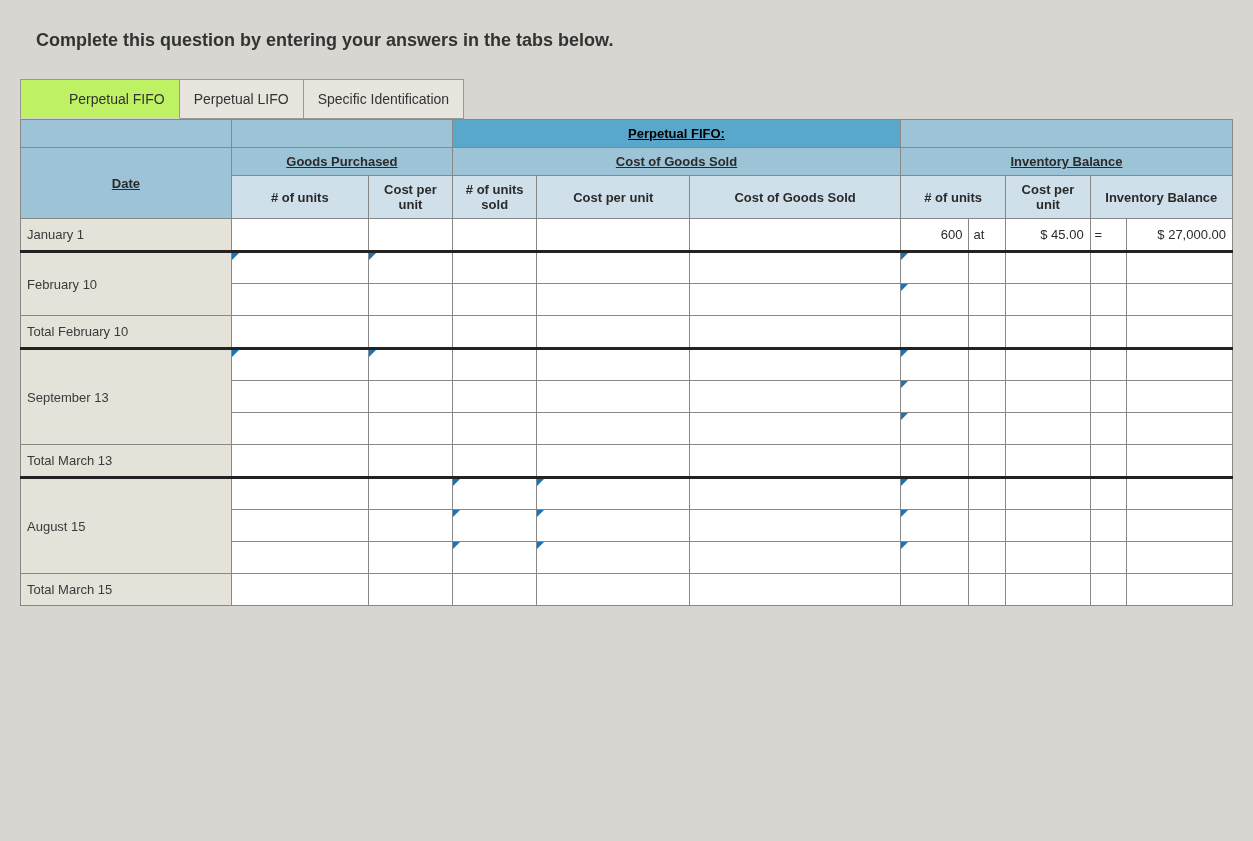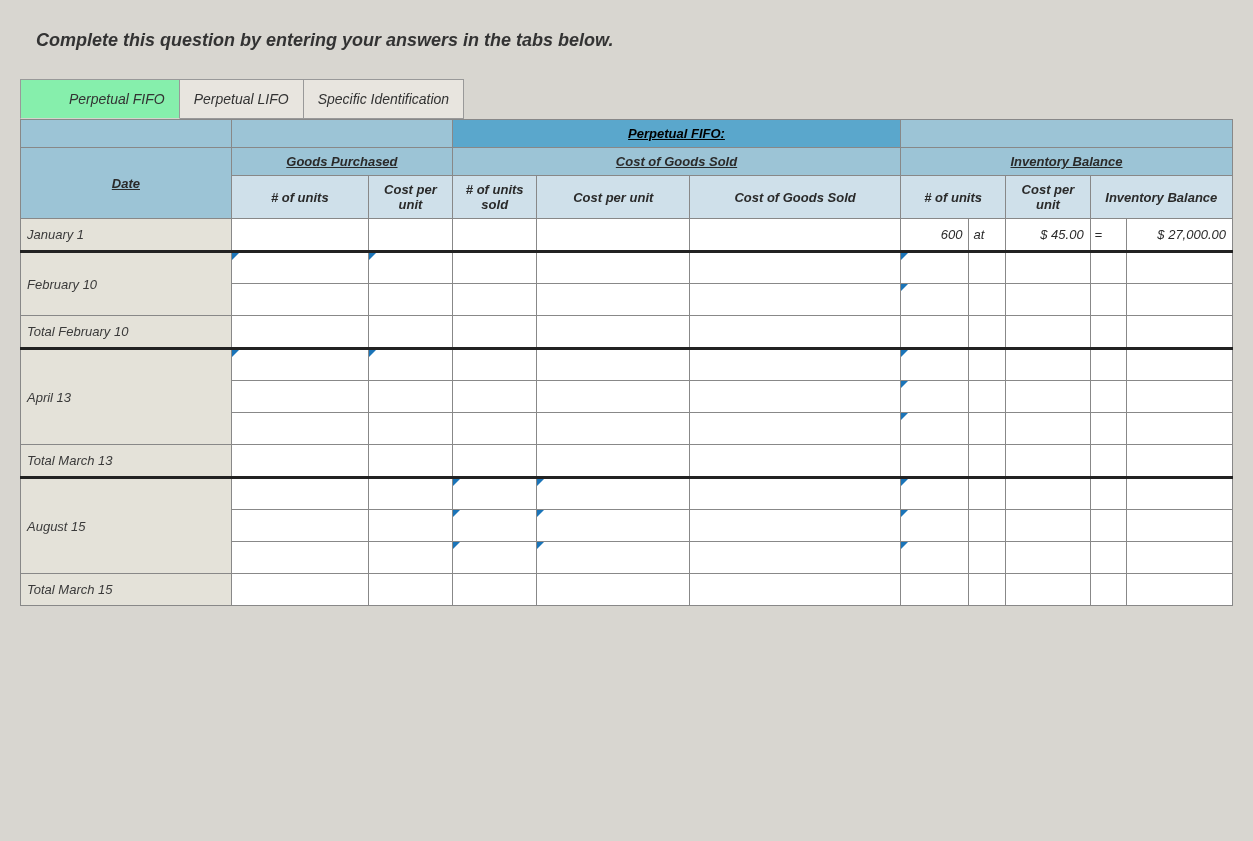--- a/index.html
+++ b/index.html
@@ -1,22 +1,22 @@
 <!DOCTYPE html>
 <html><head>
 <meta charset="utf-8">
 <style>
 * { box-sizing: border-box; margin: 0; padding: 0; }
 body { font-family: Arial, Helvetica, sans-serif; background: #d0d0cc; color: #2a2a2a; }
-.page { width: 1253px; height: 841px; background: #d8d6d0; padding: 30px 20px 0 20px; overflow: hidden; font-style: italic; }
+.page { width: 1253px; height: 841px; background: #d8d6d0; padding: 30px 20px 0 20px; overflow: hidden; }
 .instruction { font-weight: bold; font-size: 18px; color: #333; margin: 0 0 28px 16px; }
 .tabs { display: flex; gap: 0; margin-left: 0; }
 .tab { border: 1px solid #999; background: #e8e5df; padding: 10px 14px; font-size: 14px; text-align: center; line-height: 1.3; color: #333; display: flex; align-items: center; justify-content: center; min-width: 120px; cursor: pointer; }
 .tab + .tab { border-left: none; }
-.tab.active { background: #86efac; border-bottom-color: #d5d3cc; position: relative; z-index: 2; padding-left: 48px; }
+.tab.active { background: #bef264; border-bottom-color: #d5d3cc; position: relative; z-index: 2; padding-left: 48px; }
 .prompt-box { background: linear-gradient(180deg,#bcd6e2 0,#d8e4e8 30%,#e8e6df 100%); border: 1px solid #aaa; border-top: none; padding: 14px 12px; font-size: 15px; line-height: 1.5; }
 .prompt-box .line1 { color: #1a3a5a; }
 .prompt-box .line2 { color: #c62020; }
 .sheet { }
 table.perp { border-collapse: collapse; width: 100%; table-layout: fixed; }
 table.perp th, table.perp td { border: 1px solid #888; font-size: 13px; }
 th.titlebar { background: #5aa7cc; color: #000; font-weight: bold; text-decoration: underline; padding: 6px; }
 th.hdr { background: #9cc4d6; font-weight: bold; padding: 6px 4px; text-align: center; }
 th.hdr.lbl { text-decoration: underline; }
 th.sub { background: #cfe0ea; font-weight: bold; padding: 6px 4px; text-align: center; font-size: 12px; }
@@ -139,21 +139,21 @@
             <td class="cell" colspan="2"></td>
             <td class="cell" colspan="2"></td>
         <td class="cell"></td>
             <td class="cell"></td>
             <td class="cell"></td>
             <td class="cell"></td>
             <td class="cell"></td>
       </tr>
 
       <tr>
-        <td class="rowlabel" rowspan="3">April 13</td>
+        <td class="rowlabel" rowspan="3">September 13</td>
         <td class="cell inputcell" colspan="2"></td>
         <td class="cell inputcell"></td>
         <td class="cell"></td>
             <td class="cell" colspan="2"></td>
             <td class="cell" colspan="2"></td>
         <td class="cell inputcell"></td>
             <td class="cell"></td>
             <td class="cell"></td>
             <td class="cell"></td>
             <td class="cell"></td>

